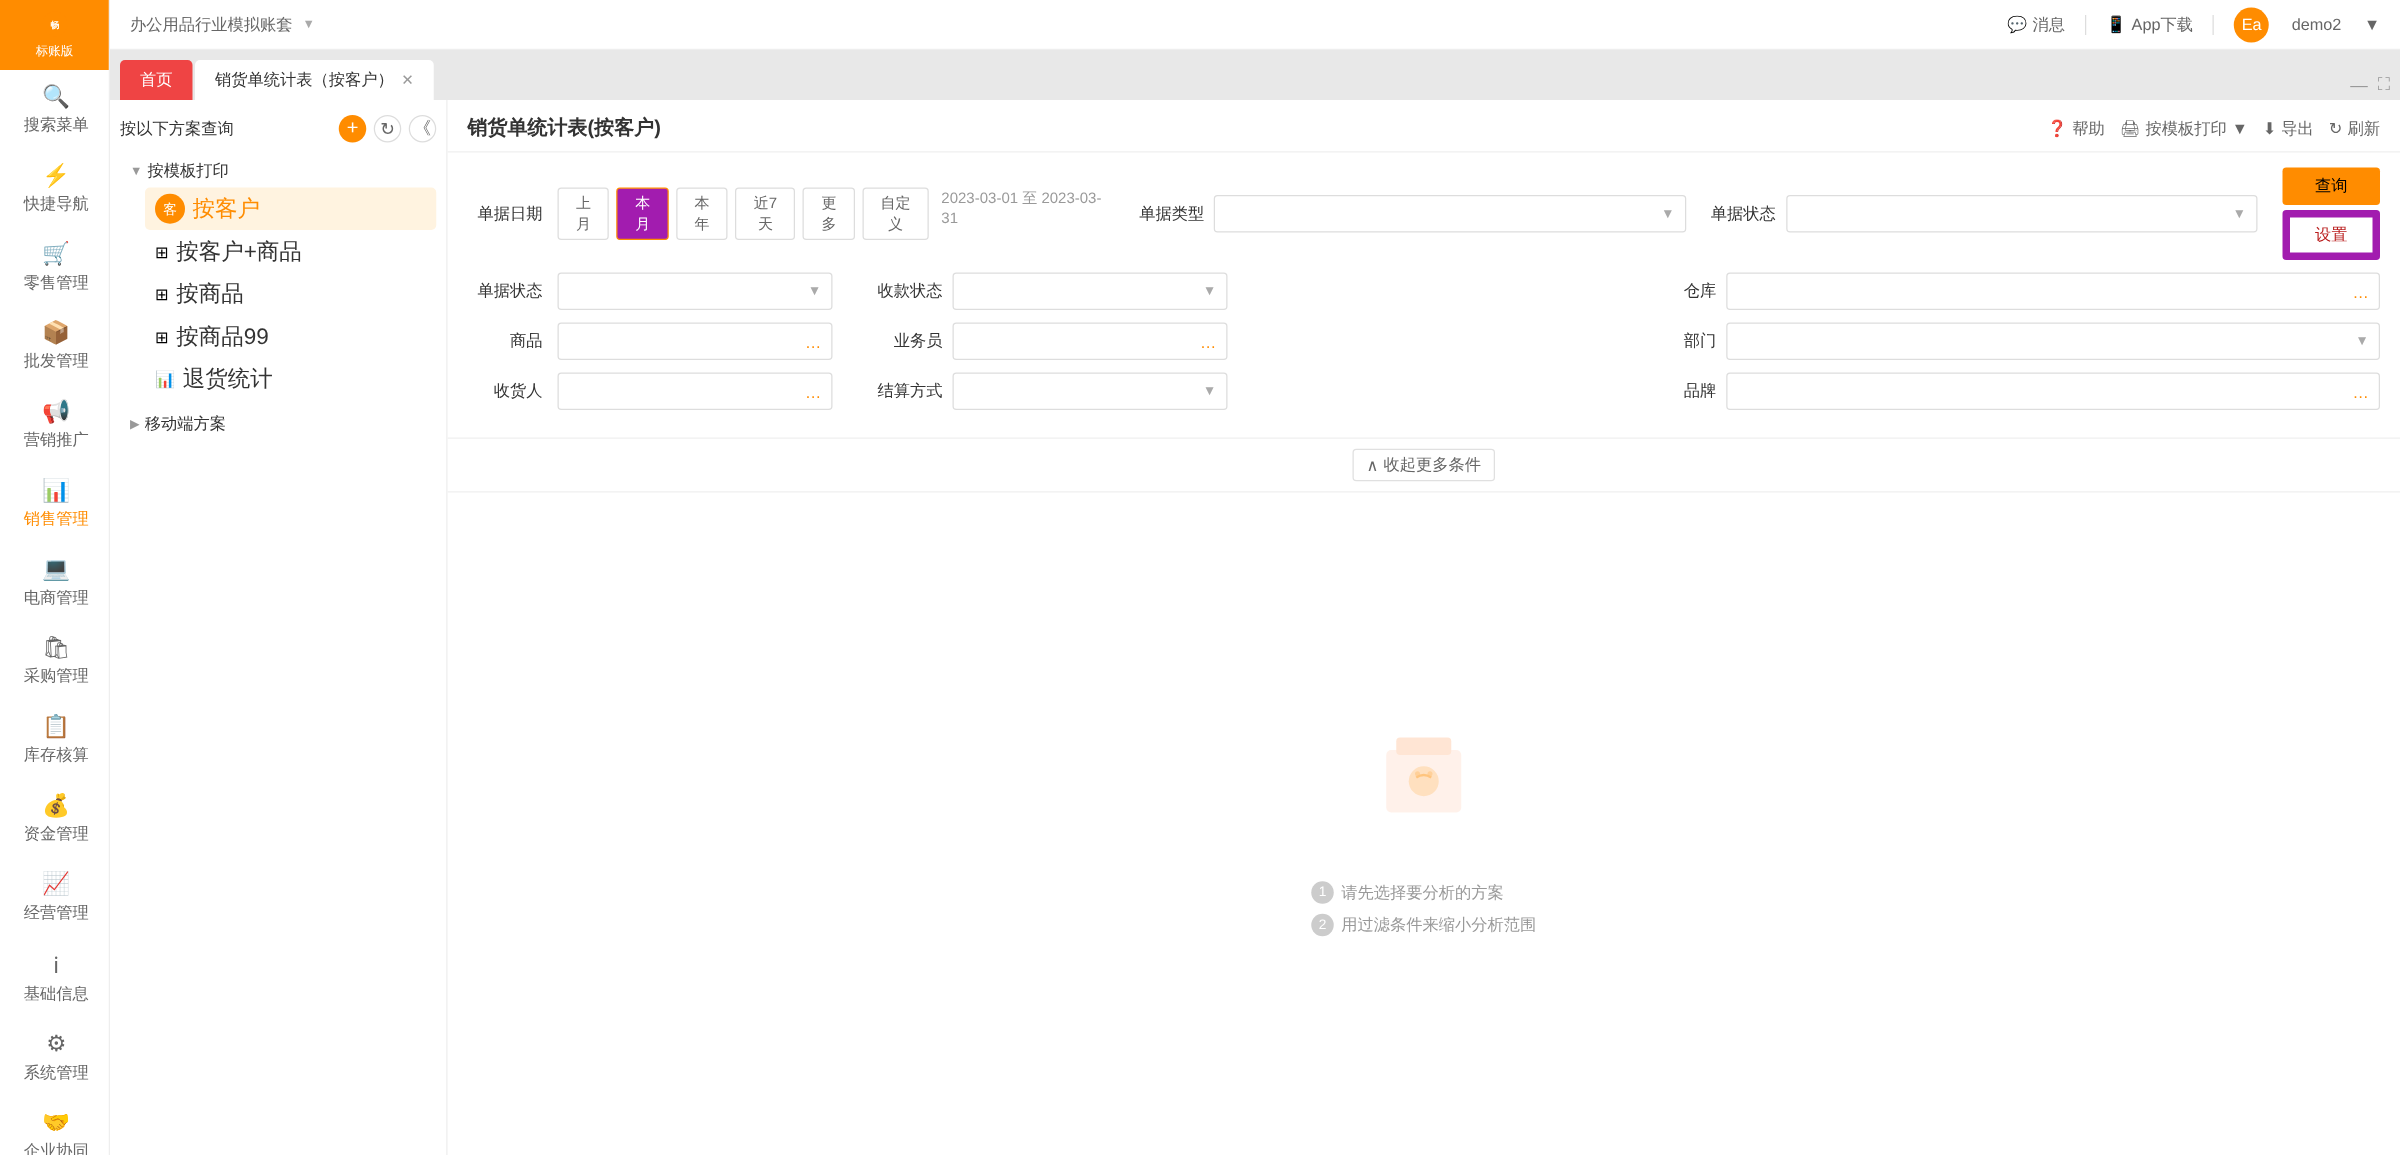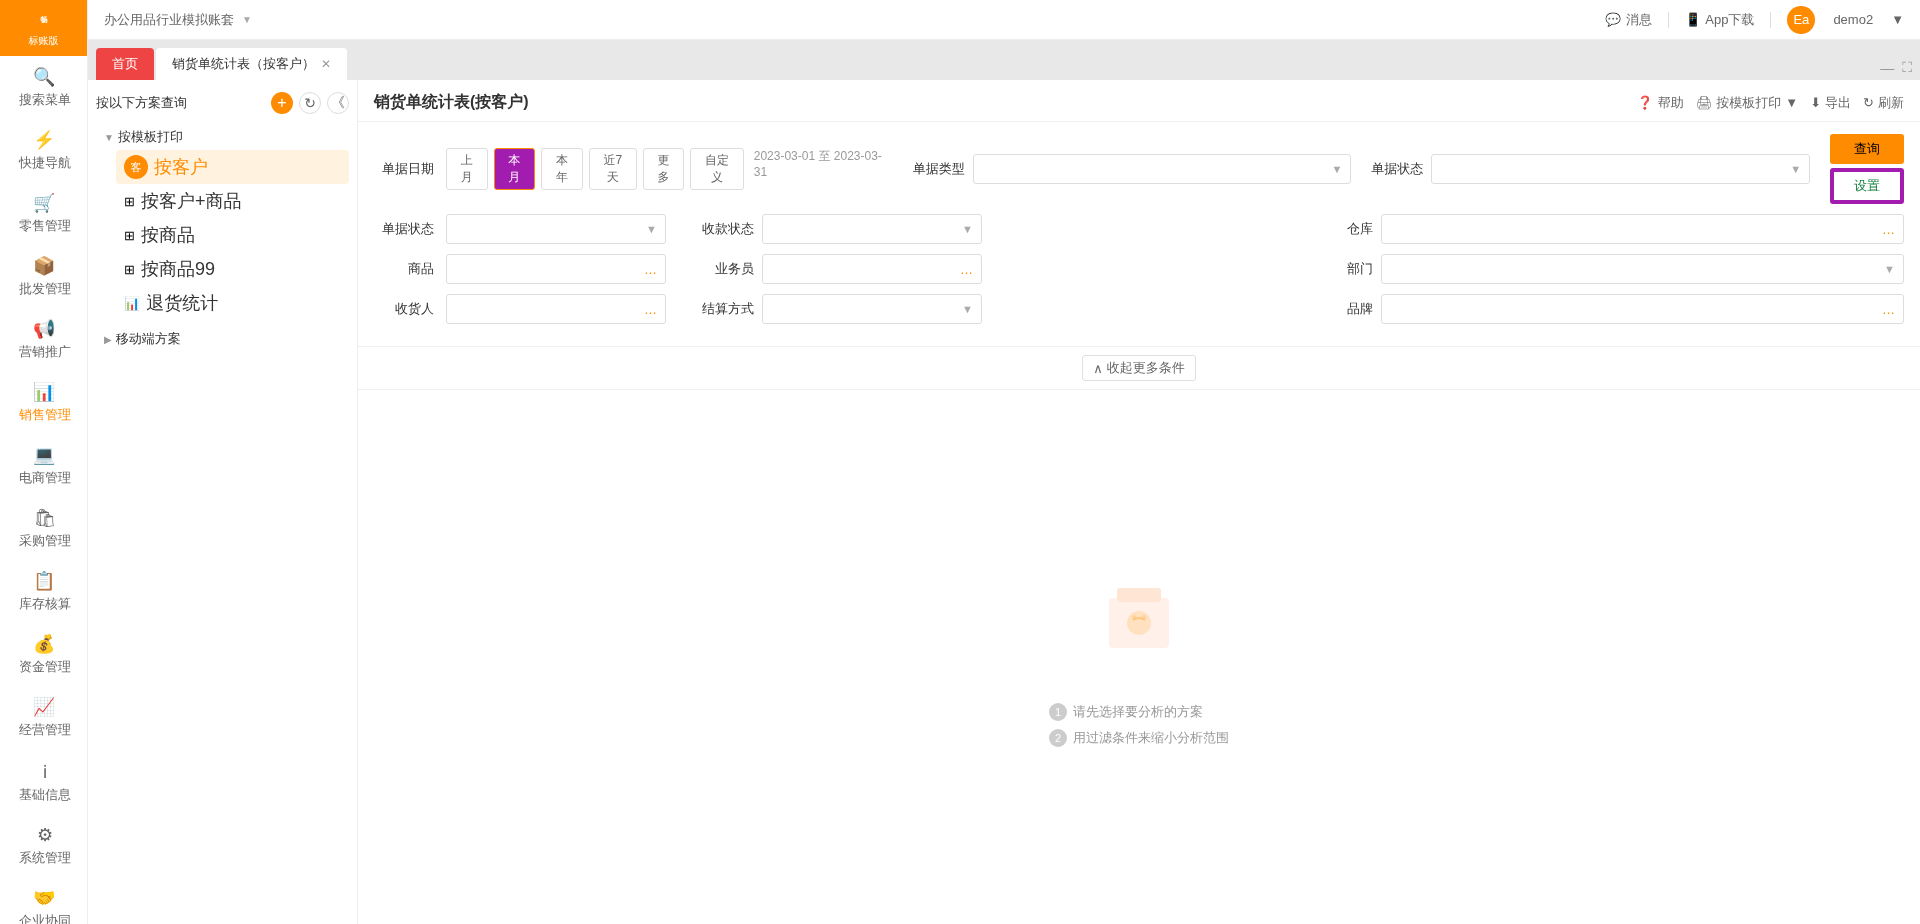--- a/index.html
+++ b/index.html
@@ -72,21 +72,21 @@
     .filter-input { flex: 1; height: 30px; border: 1px solid #ddd; border-radius: 3px; padding: 0 8px; display: flex; align-items: center; justify-content: space-between; cursor: pointer; color: #999; font-size: 13px; }
     .filter-input .dots { color: #ff8c00; }
     .chevron { color: #aaa; font-size: 11px; }
     .filter-col { flex: 1; display: flex; align-items: center; }
     .filter-col-label { color: #333; font-size: 13px; width: 60px; flex-shrink: 0; text-align: right; margin-right: 8px; }
 
     
     .collapse-bar { display: flex; align-items: center; justify-content: center; padding: 8px; border-bottom: 1px solid #f0f0f0; }
     .collapse-btn { display: flex; align-items: center; gap: 4px; color: #666; cursor: pointer; font-size: 12px; padding: 3px 10px; border-radius: 3px; border: 1px solid #e0e0e0; background: #fff; }
     .query-btn { background: #ff8c00; color: #000000; border: none; padding: 6px 20px; border-radius: 3px; cursor: pointer; font-size: 13px; }
-    .settings-btn { background: #fff; color: #15803d; border: 4px solid #a21caf; padding: 5px 20px; border-radius: 3px; cursor: pointer; font-size: 13px; }
+    .settings-btn { background: #fff; color: #b91c1c; border: 6px solid #a21caf; padding: 5px 20px; border-radius: 3px; cursor: pointer; font-size: 13px; }
 
     
     .empty-state { flex: 1; display: flex; flex-direction: column; align-items: center; justify-content: center; }
     .empty-icon { font-size: 80px; margin-bottom: 16px; opacity: 0.5; }
     .empty-hints { display: flex; flex-direction: column; gap: 8px; }
     .empty-hint { display: flex; align-items: center; gap: 6px; color: #999; font-size: 13px; }
     .hint-num { width: 18px; height: 18px; border-radius: 50%; background: #ccc; color: #fff; font-size: 11px; display: flex; align-items: center; justify-content: center; flex-shrink: 0; }
     .win-ctrl { cursor: pointer; color: #999; font-size: 14px; }
 
     .separator { width: 1px; height: 16px; background: #ddd; }

